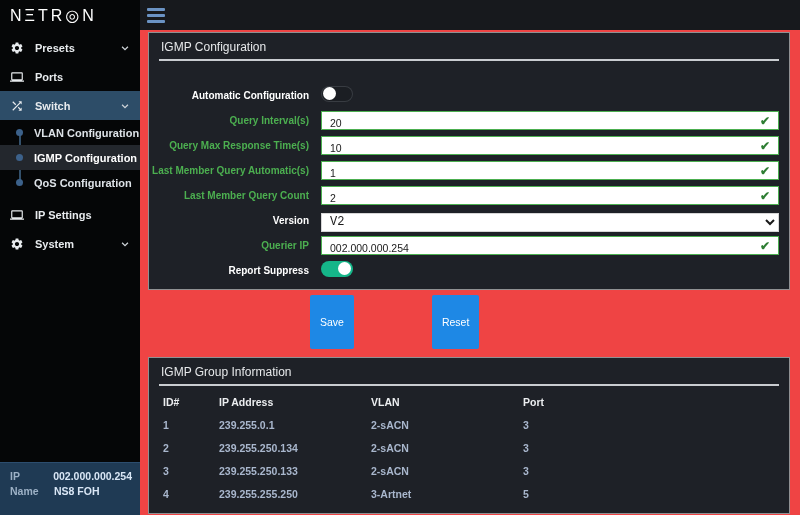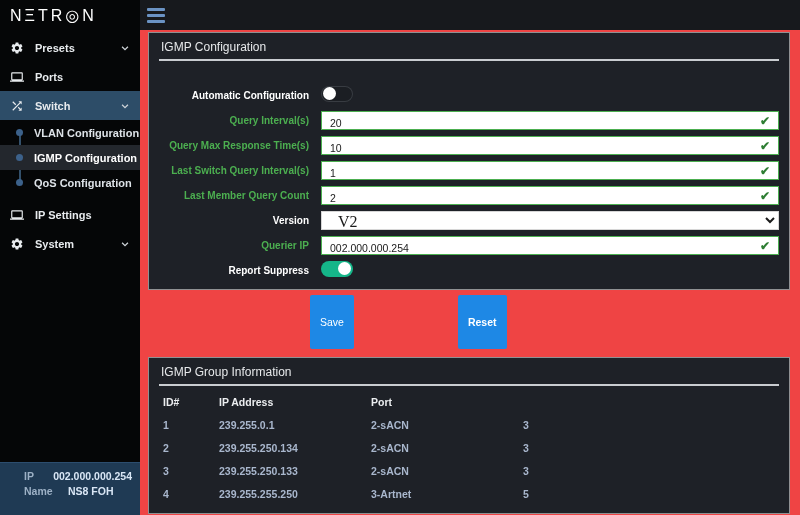--- a/index.html
+++ b/index.html
@@ -24,21 +24,21 @@
                     width: 2px; background: #33506b; }
   .sub-item { height: 25px; display: flex; align-items: center; color: #dde2e7;
               font-size: 11px; font-weight: 700; cursor: pointer; position: relative; }
   .sub-item .dot { width: 7px; height: 7px; border-radius: 50%; background: #3c618a;
                    margin-left: 16px; margin-right: 11px; position: relative; z-index: 1; }
   .sub-item.active { background: #23272d; color: #ffffff; }
   .gap-top { margin-top: 5px; }
 
   
   .device-panel { position: absolute; left: 0; bottom: 0; width: 140px; height: 53px;
-                  background: #1f3a54; border-top: 1px solid #2c4d6e; padding: 5px 8px 4px 24px; }
+                  background: #1f3a54; border-top: 1px solid #2c4d6e; padding: 5px 8px 4px 10px; }
   .device-row { display: flex; align-items: center; height: 15px; }
   .dlabel { width: 44px; color: #9db1c6; font-size: 10.5px; font-weight: 700; }
   .dvalue { color: #d9e6f5; font-size: 10.5px; font-weight: 700; }
 
   
   .topbar { position: absolute; left: 140px; top: 0; width: 660px; height: 30px; background: #17191d; }
   .hamburger { position: absolute; left: 7px; top: 8px; width: 18px; cursor: pointer; }
   .hamburger i { display: block; height: 3px; margin-bottom: 3px; border-radius: 1px; background: #6b93c4; }
 
   
@@ -50,42 +50,42 @@
   .form { padding: 6px 10px 6px 10px; margin-top: 16px; }
   .frow { display: grid; grid-template-columns: 150px 1fr; column-gap: 12px; height: 25px; align-items: center; }
   .lbl { justify-self: end; align-self: center; white-space: nowrap; font-size: 10px; font-weight: 700; }
   .lbl.green { color: #4caf50; }
   .lbl.white { color: #ffffff; }
   .ctrl { position: relative; height: 19px; }
   .ctrl input { width: 100%; height: 19px; background: #ffffff; border: 1px solid #4caf50;
                 font-size: 10.5px; color: #1a1a1a; padding: 4px 24px 0 8px;
                 font-family: "Liberation Sans", sans-serif; }
   .ctrl select { width: 100%; height: 19px; background: #ffffff; border: 1px solid #d6d6d6;
-                 font-size: 16px; color: #1a1a1a; padding: 0 12px;
-                 font-family: Liberation Serif, serif; }
+                 font-size: 12px; color: #1a1a1a; padding: 0 4px;
+                 font-family: Liberation Mono, monospace; }
   .check { position: absolute; right: 9px; top: 50%; transform: translateY(-50%);
            color: #2e7d32; font-size: 12px; font-weight: 700; line-height: 1; pointer-events: none; }
 
   
   .toggle { position: relative; width: 32px; height: 16px; border-radius: 8px; cursor: pointer; display: inline-block; }
   .toggle .knob { position: absolute; top: 1.5px; width: 13px; height: 13px; border-radius: 50%; background: #ffffff; }
   .toggle.off { background: #1b1e23; box-shadow: inset 0 0 0 1px #383c42; }
   .toggle.off .knob { left: 2px; }
   .toggle.on { background: #15b689; }
   .toggle.on .knob { right: 2px; }
   .toggle.small { width: 30px; height: 15px; }
   .toggle.small .knob { width: 12px; height: 12px; }
 
   
   .actions { display: flex; align-items: center; margin: 5px 0 8px; }
   .btn { background: #1e88e5; color: #ffffff; border: none; border-radius: 2px;
          font-size: 10.5px; padding: 21px 10px; cursor: pointer;
          font-family: "Liberation Sans", sans-serif; }
   .btn.save { margin-left: 162px; }
-  .btn.reset { margin-left: 104px; font-weight: bold; }
+  .btn.reset { margin-left: 78px; }
 
   
   .gtable { padding: 4px 14px 8px; }
   .trow { display: grid; grid-template-columns: 56px 152px 152px 1fr; height: 23px; align-items: center; }
   .trow.head span { color: #eceef0; font-size: 10.5px; font-weight: 700; }
   .trow.body span { color: #a9b7cd; font-size: 10.5px; font-weight: 700; }
 </style>
 </head>
 <body>
 
@@ -216,21 +216,21 @@
 
         <div class="frow">
           <span class="lbl green">Query Max Response Time(s)</span>
           <span class="ctrl">
             <input type="text" value="10" style="">
             <span class="check">✔</span>
           </span>
         </div>
 
         <div class="frow">
-          <span class="lbl green">Last Switch Query Interval(s)</span>
+          <span class="lbl green">Last Member Query Automatic(s)</span>
           <span class="ctrl">
             <input type="text" value="1" style="">
             <span class="check">✔</span>
           </span>
         </div>
 
         <div class="frow">
           <span class="lbl green">Last Member Query Count</span>
           <span class="ctrl">
             <input type="text" value="2" style="">
@@ -269,20 +269,21 @@
     </div>
 
     <section class="panel">
       <h2>IGMP Group Information</h2>
       <div class="rule"></div>
 
       <div class="gtable">
         <div class="trow head">
           <span>ID#</span>
           <span>IP Address</span>
+          <span>VLAN</span>
           <span>Port</span>
         </div>
         <div class="trow body">
           <span>1</span>
           <span>239.255.0.1</span>
           <span>2-sACN</span>
           <span>3</span>
         </div>
         <div class="trow body">
           <span>2</span>

